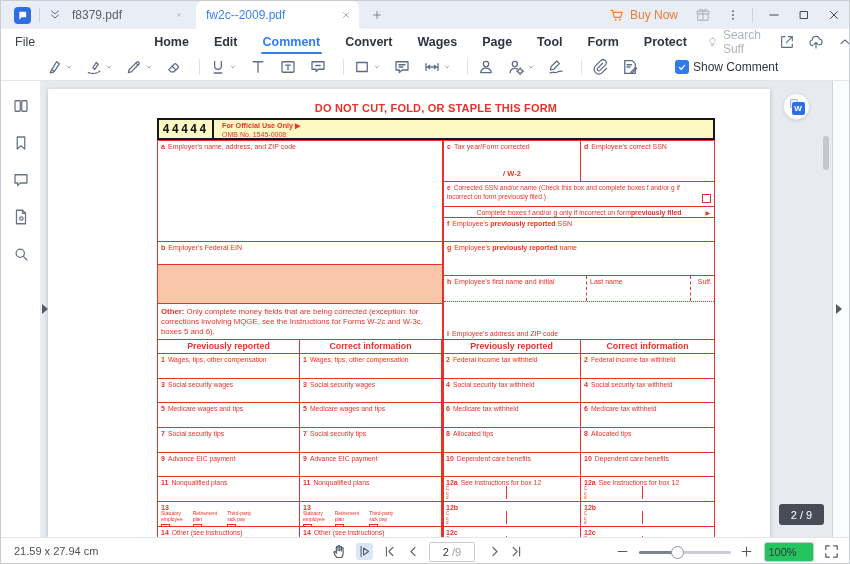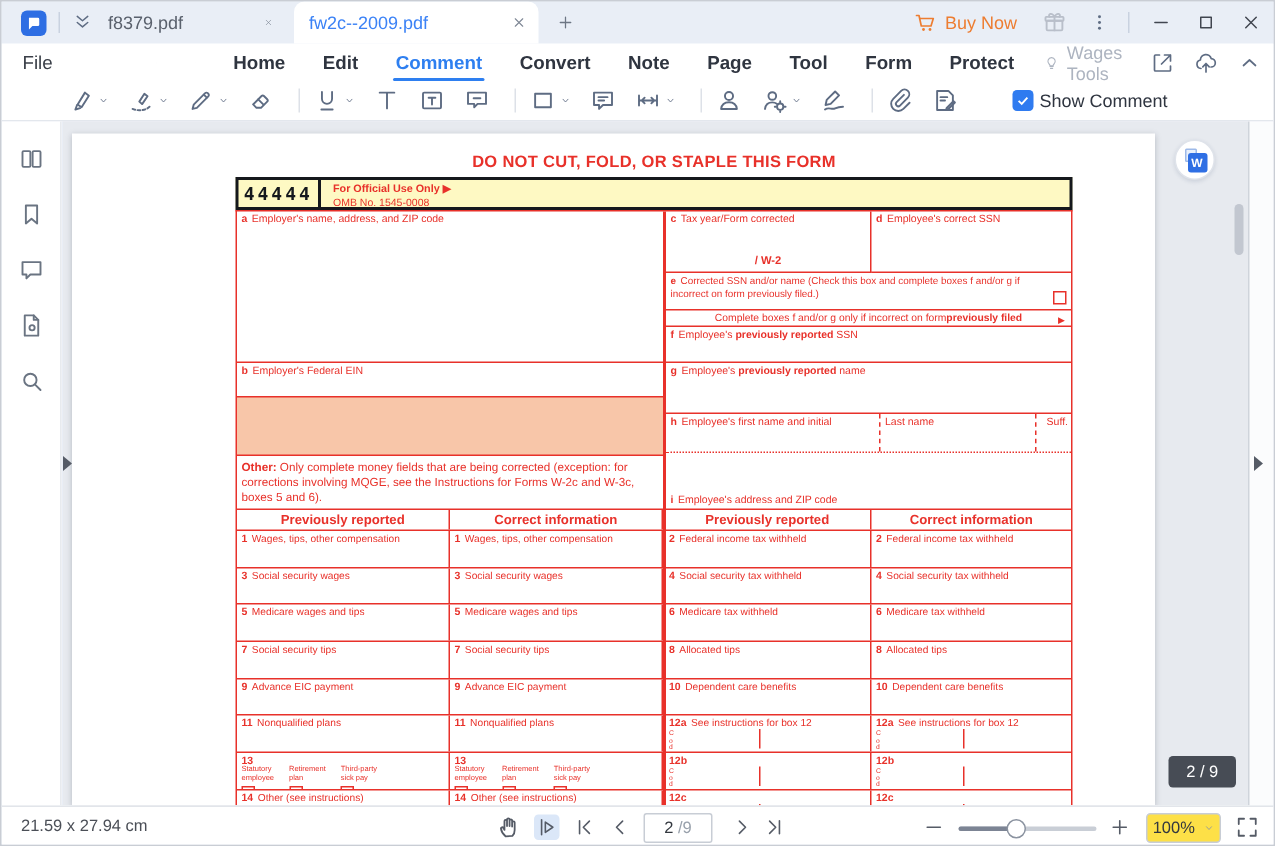--- a/index.html
+++ b/index.html
@@ -104,21 +104,21 @@
   .statusbar{position:absolute;left:0;top:536px;width:850px;height:28px;background:#ffffff;border-top:1px solid #e2e5ea;}
   .sb-size{position:absolute;left:13px;top:7px;font-size:11px;color:#4b4f57;}
   .sbi{position:absolute;top:5px;width:17px;height:17px;color:#555b66;}
   .sbi.active{background:#dbe7f8;border-radius:3px;padding:1px;}
   .pageinput{position:absolute;left:428px;top:4px;width:46px;height:20px;border:1px solid #c8cdd5;border-radius:2px;background:#fff;font-size:11px;display:flex;align-items:center;justify-content:center;gap:3px;}
   .pageinput .cur{color:#33383f;}
   .pageinput .tot{color:#98a0ab;}
   .ztrack{position:absolute;left:638px;top:13px;width:92px;height:3px;background:#c9ced6;border-radius:2px;}
   .zfill{position:absolute;left:0;top:0;height:3px;width:38px;background:#7c8494;border-radius:2px;}
   .zknob{position:absolute;left:32px;top:-5px;width:13px;height:13px;border-radius:50%;background:#fff;border:1px solid #8b93a0;}
-  .zoombox{position:absolute;left:763px;top:4px;width:50px;height:20px;border:1px solid #c8cdd5;border-radius:3px;display:flex;align-items:center;justify-content:center;gap:5px;font-size:11px;color:#33383f;background:#fde047;}
+  .zoombox{position:absolute;left:763px;top:4px;width:50px;height:20px;border:1px solid #c8cdd5;border-radius:3px;display:flex;align-items:center;justify-content:center;gap:5px;font-size:11px;color:#33383f;background:#22c55e;}
 </style>
 </head>
 <body>
 
 <div id="app">
 
   <div class="titlebar">
     <div class="applogo">
       <svg viewBox="0 0 24 24">
           <path fill="#ffffff" d="M5 4h13a2 2 0 0 1 2 2v8a2 2 0 0 1-2 2h-8l-5 5z"></path>
@@ -233,33 +233,33 @@
     <span class="ic qicon" style="width:13px">
         <svg viewBox="0 0 24 24" fill="none" stroke="currentColor" stroke-width="1.7" stroke-linecap="round" stroke-linejoin="round">
           <path d="M5 5.5h14"></path>
           <path d="M7 10.5l5 6 5-6z" fill="currentColor" stroke="none"></path>
         </svg>
       </span>
     <span class="menu-item">Home</span>
     <span class="menu-item">Edit</span>
     <span class="menu-item active">Comment</span>
     <span class="menu-item">Convert</span>
-    <span class="menu-item">Note</span>
+    <span class="menu-item">Wages</span>
     <span class="menu-item">Page</span>
     <span class="menu-item">Tool</span>
     <span class="menu-item">Form</span>
     <span class="menu-item">Protect</span>
     <div class="searchtools">
       <span class="ic ic16">
           <svg viewBox="0 0 24 24" fill="none" stroke="currentColor" stroke-width="1.7" stroke-linecap="round" stroke-linejoin="round">
             <path d="M9.5 17.5h5M10.2 20.5h3.6"></path>
             <path d="M12 3.5a5.8 5.8 0 0 1 3.9 10.1c-.9.8-1.4 1.7-1.4 2.9h-5c0-1.2-.5-2.1-1.4-2.9A5.8 5.8 0 0 1 12 3.5z"></path>
           </svg>
         </span>
-      <span>Wages Tools</span>
+      <span>Search Suff</span>
     </div>
     <div class="mb-right">
       <span class="ic ic16">
           <svg viewBox="0 0 24 24" fill="none" stroke="currentColor" stroke-width="1.7" stroke-linecap="round" stroke-linejoin="round">
             <path d="M9 4H5a1 1 0 0 0-1 1v14a1 1 0 0 0 1 1h14a1 1 0 0 0 1-1v-4"></path>
             <path d="M14 4h6v6M20 4l-9 9"></path>
           </svg>
         </span>
       <span class="ic ic16">
           <svg viewBox="0 0 24 24" fill="none" stroke="currentColor" stroke-width="1.7" stroke-linecap="round" stroke-linejoin="round">

